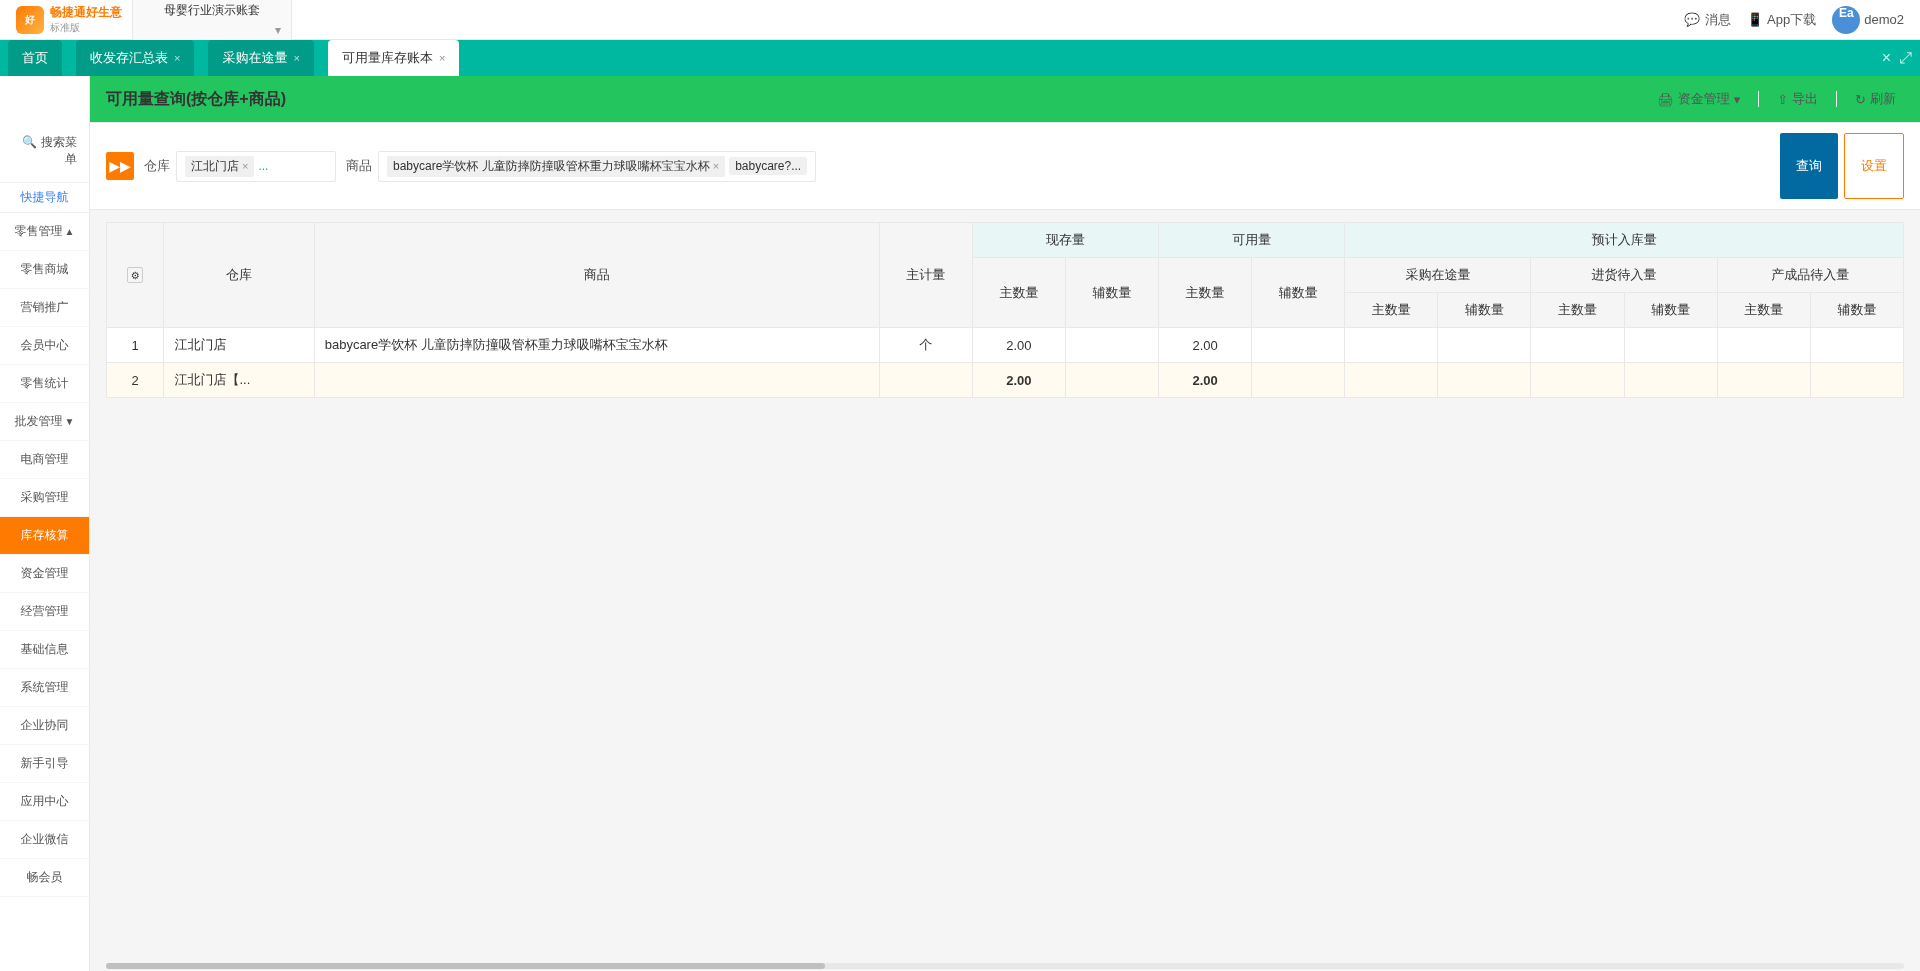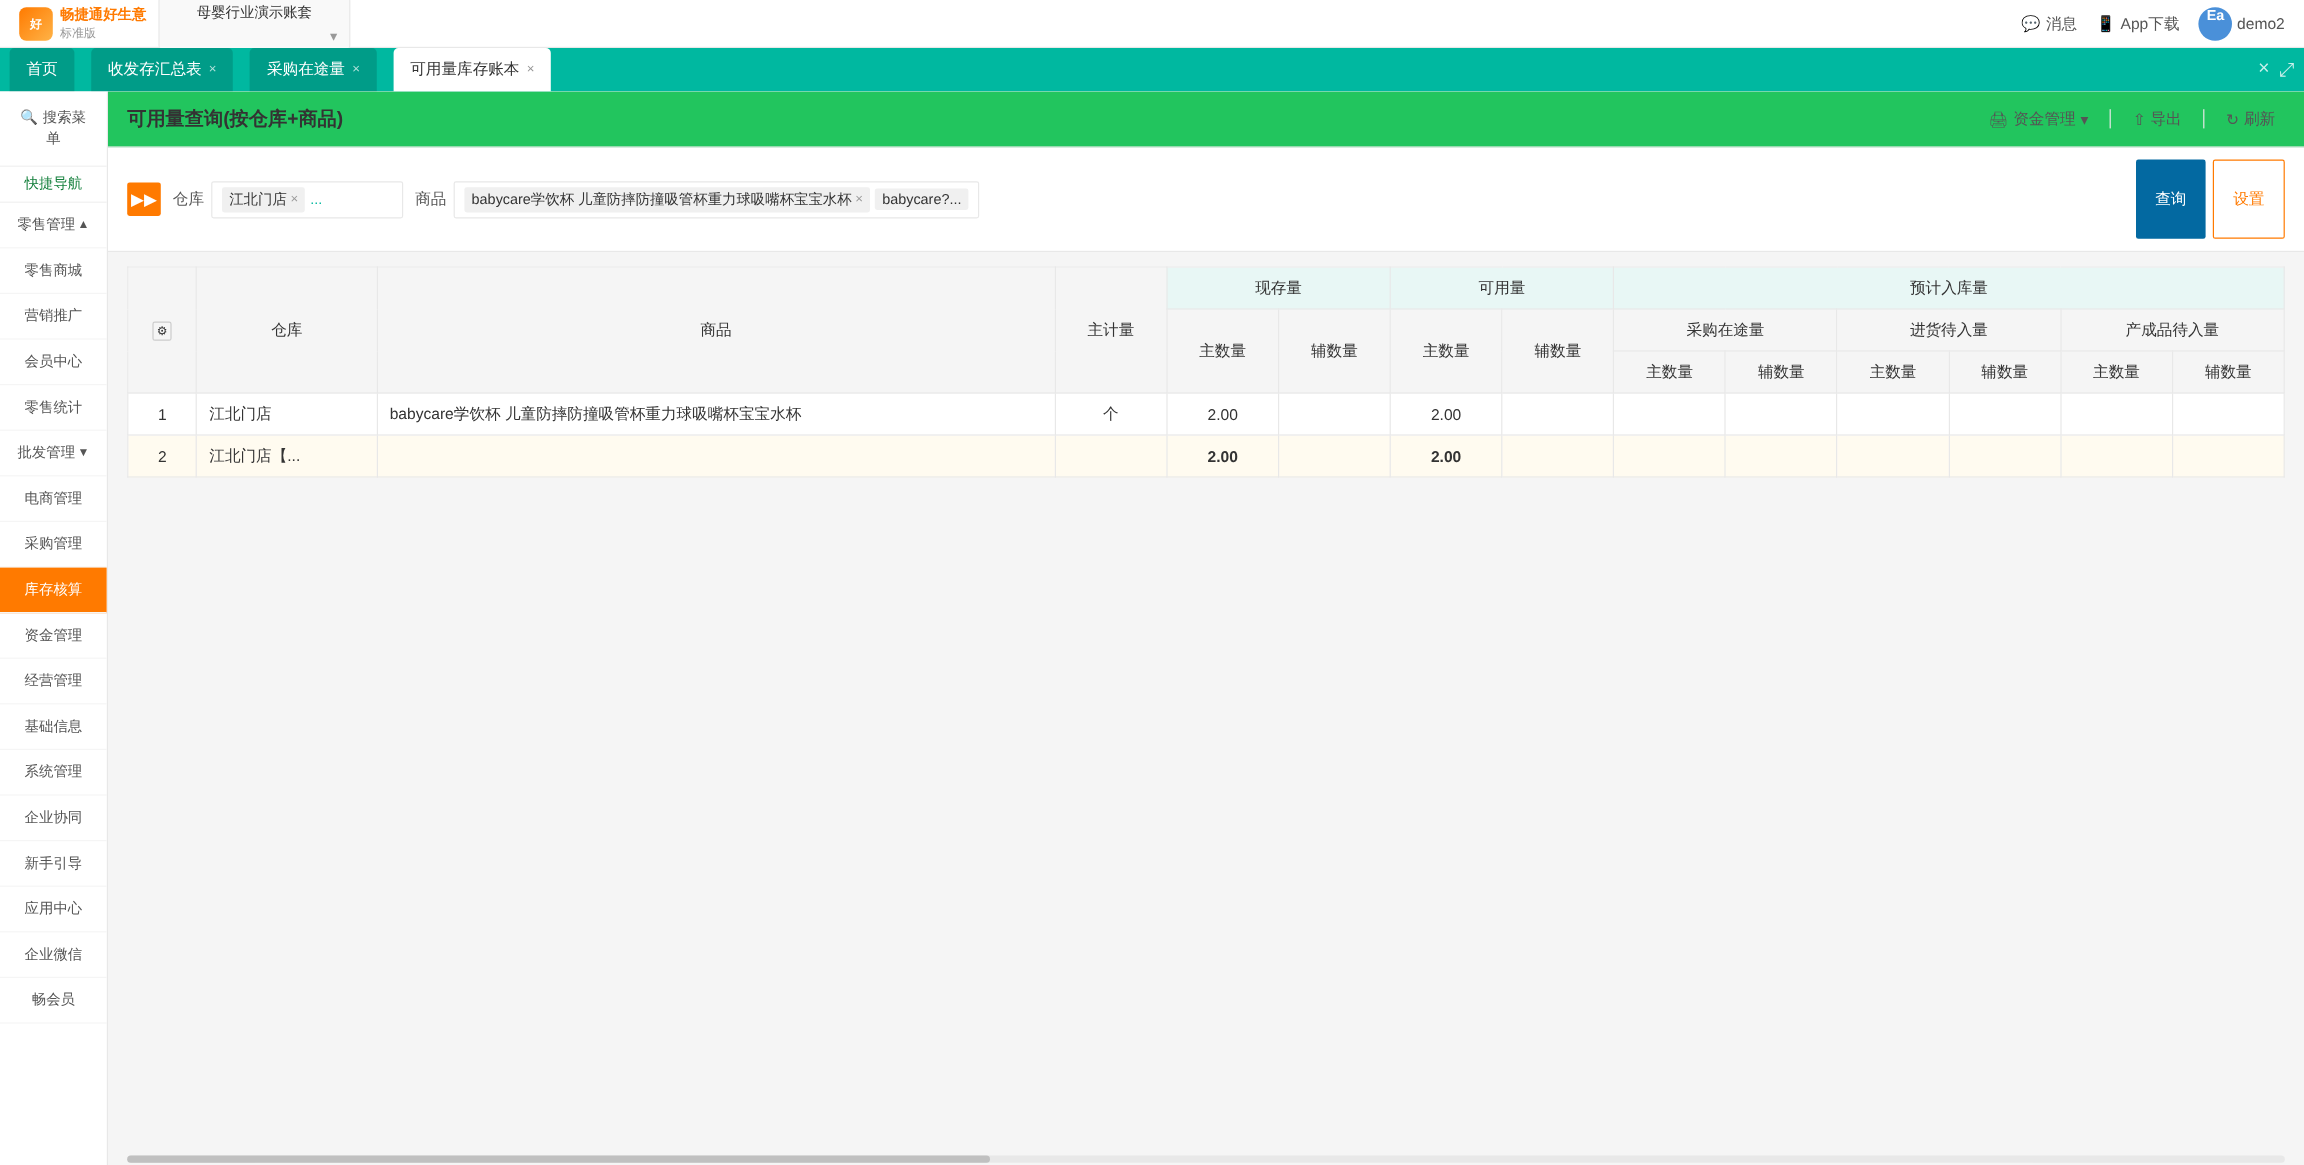--- a/index.html
+++ b/index.html
@@ -23,22 +23,22 @@
     .tab-close { font-size: 11px; color: inherit; opacity: 0.7; cursor: pointer; }
     .tabbar-actions { margin-left: auto; display: flex; align-items: center; gap: 8px; }
     .tabbar-action-btn { color: #fff; font-size: 16px; cursor: pointer; opacity: 0.8; }
 
     
     .main-layout { display: flex; flex: 1; overflow: hidden; }
 
     
     .sidebar { width: 90px; background: #fff; border-right: 1px solid #e8e8e8; display: flex; flex-direction: column; flex-shrink: 0; overflow-y: auto; }
     .sidebar-search { padding: 10px 8px; border-bottom: 1px solid #f0f0f0; }
-    .sidebar-search-btn { width: 100%; background: none; border: none; color: #555; font-size: 12px; cursor: pointer; text-align: center; padding: 4px; }
-    .sidebar-nav-btn { padding: 6px 8px; text-align: center; font-size: 12px; color: #15803d; cursor: pointer; border-bottom: 1px solid #f0f0f0; }
+    .sidebar-search-btn { width: 100%; background: none; border: none; color: #555; font-size: 12px; cursor: pointer; text-align: right; padding: 4px; margin-top: 44px; }
+    .sidebar-nav-btn { padding: 6px 8px; text-align: center; font-size: 12px; color: #3b82f6; cursor: pointer; border-bottom: 1px solid #f0f0f0; }
     .sidebar-item { padding: 10px 8px; text-align: center; font-size: 12px; color: #555; cursor: pointer; border-bottom: 1px solid #f5f5f5; }
     .sidebar-item.active { background: #ff7a00; color: #fff; }
     .sidebar-item.has-sub { display: flex; align-items: center; justify-content: center; gap: 2px; }
     .sidebar-item .arrow { font-size: 10px; }
 
     
     .content { flex: 1; display: flex; flex-direction: column; overflow: hidden; background: #f5f5f5; }
 
     
     .page-header { background: #22c55e; padding: 10px 16px; display: flex; align-items: center; justify-content: space-between; border-bottom: 1px solid #e8e8e8; flex-shrink: 0; }

